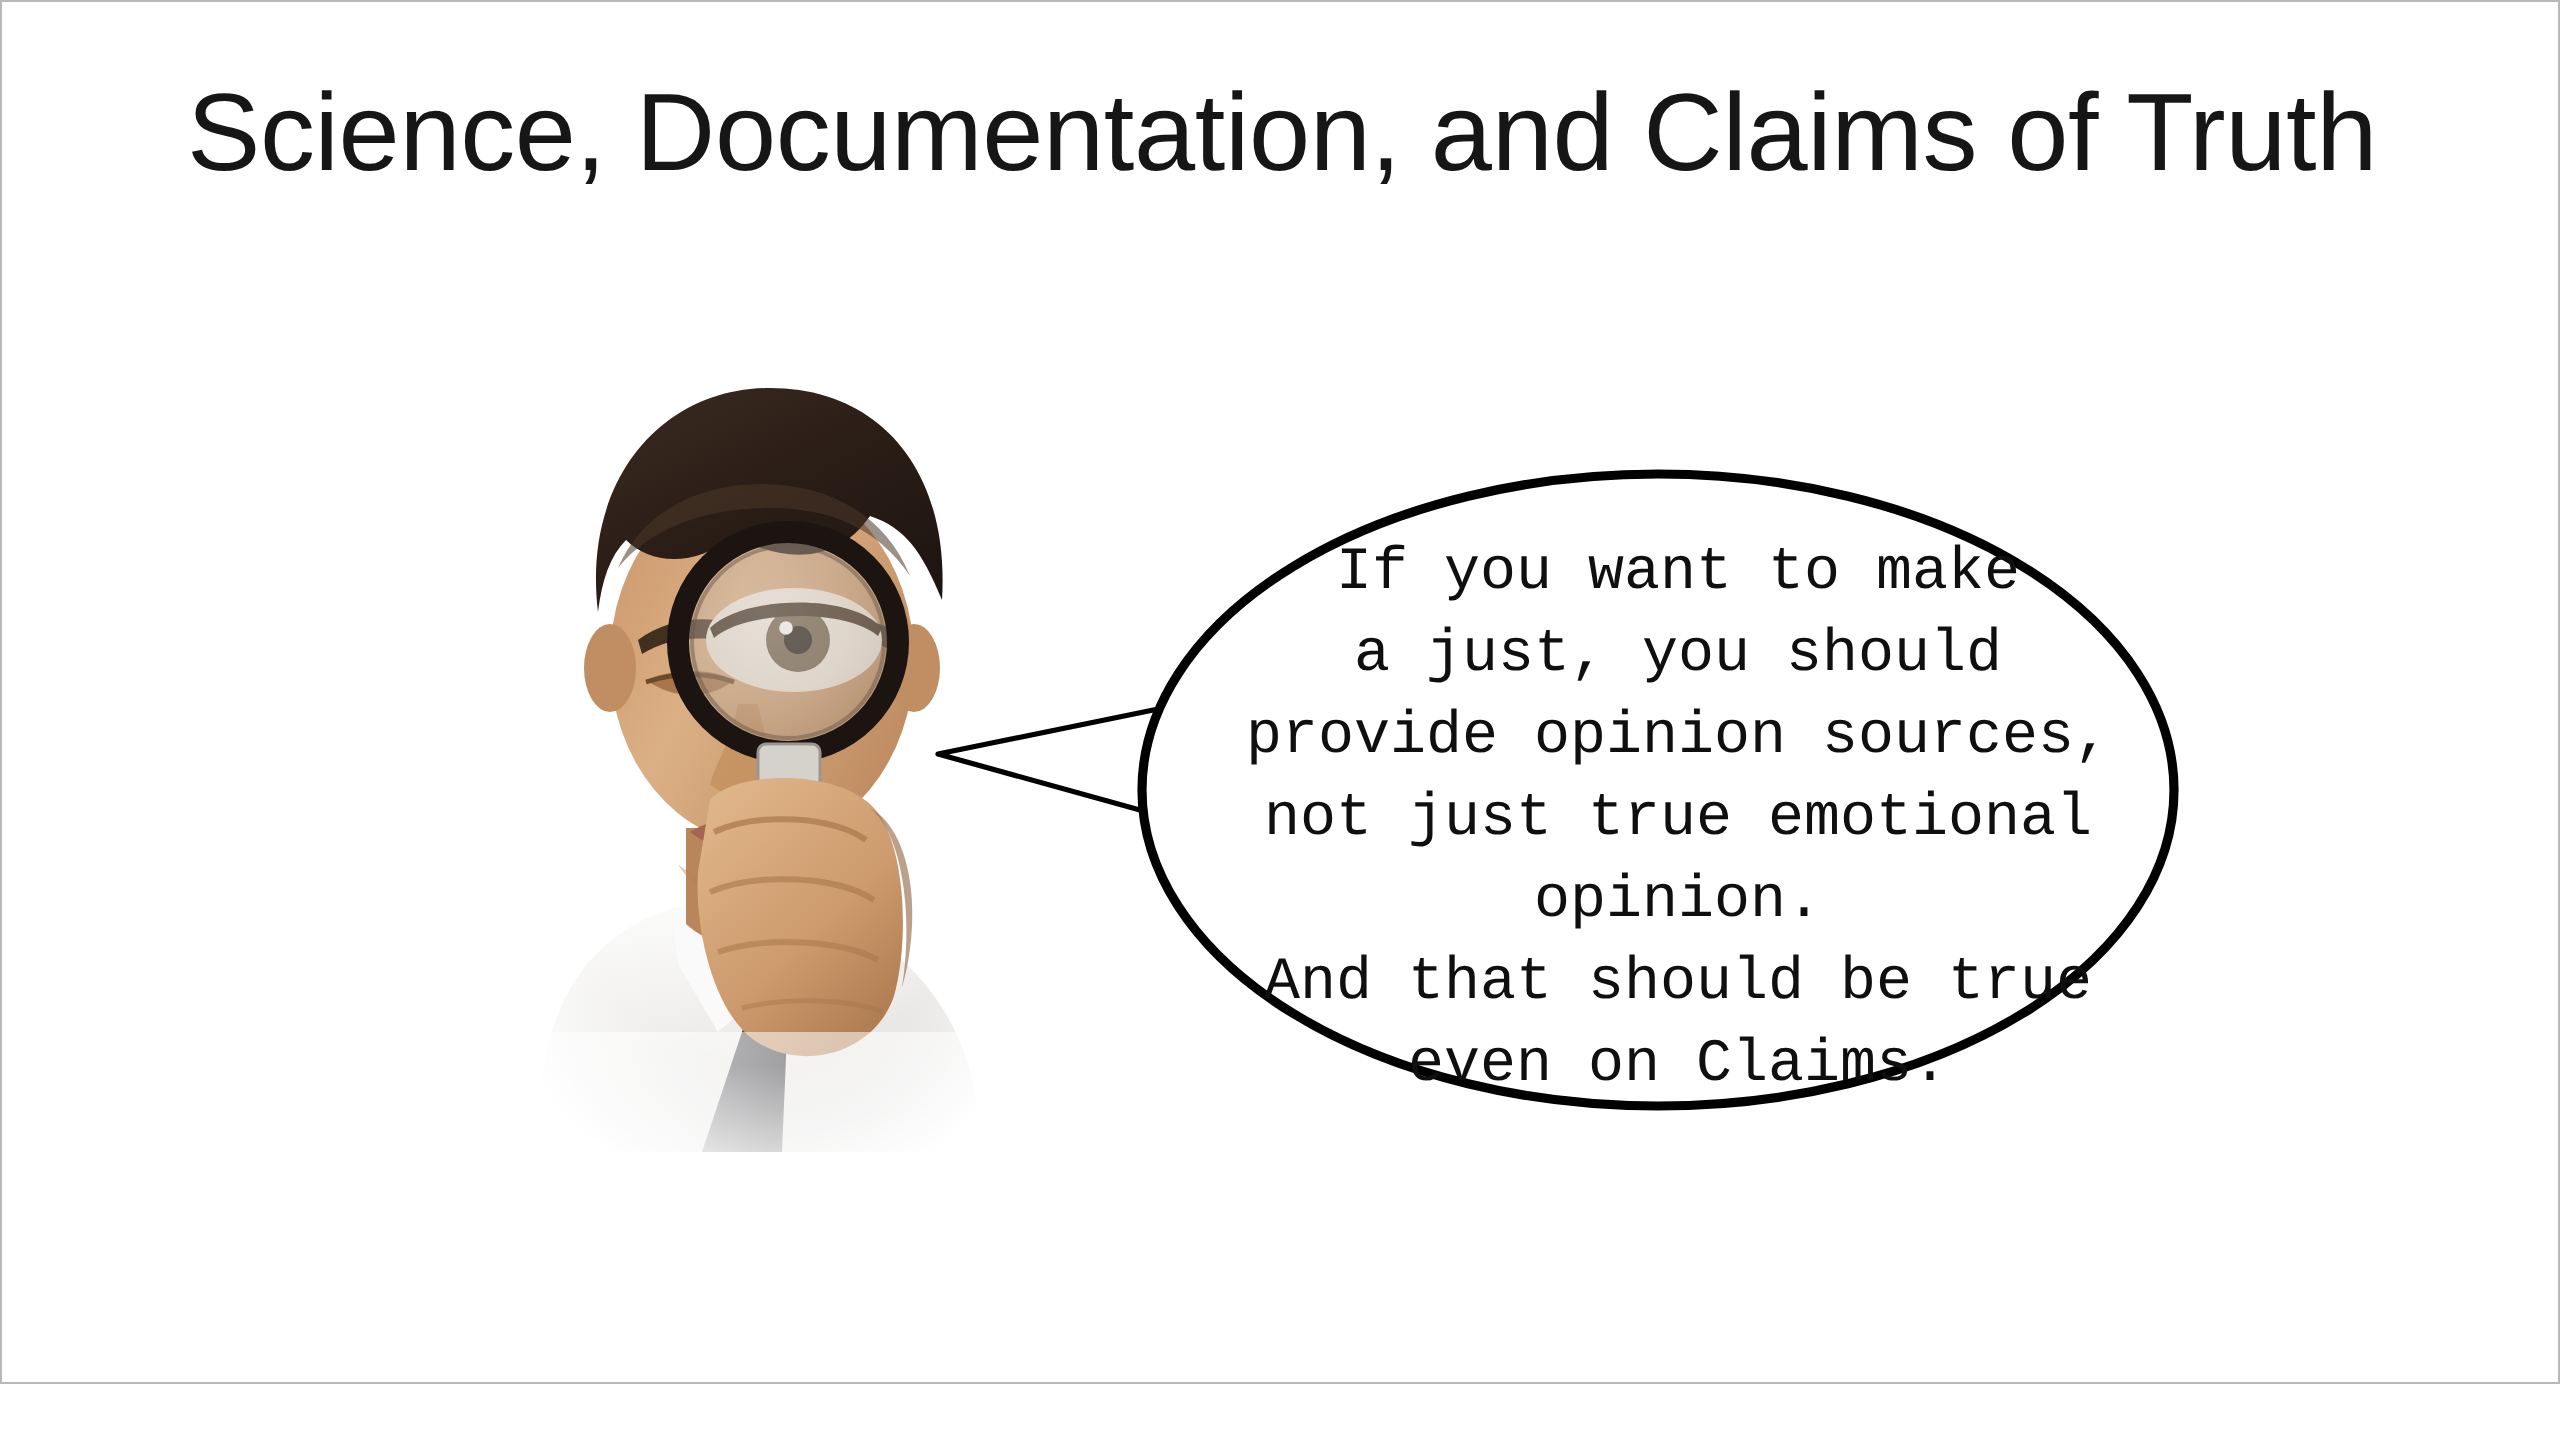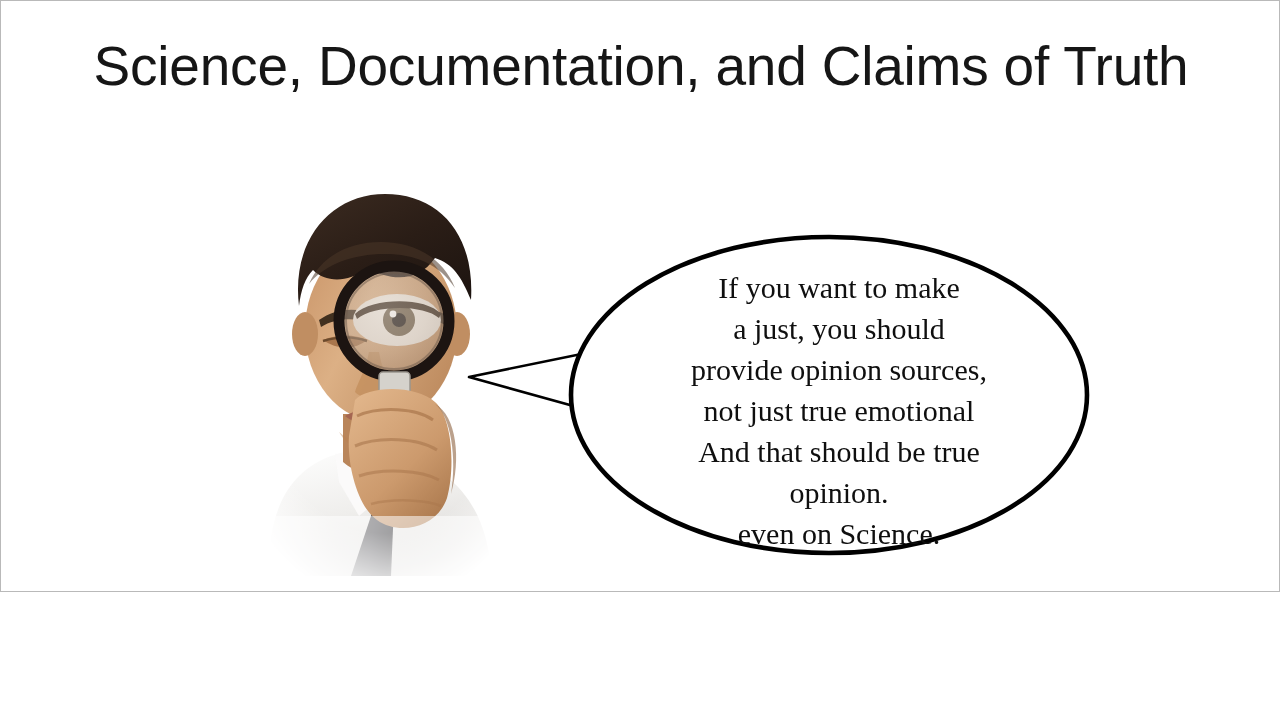--- a/index.html
+++ b/index.html
@@ -9,21 +9,21 @@
   }
   body {
     width: 1280px;
     height: 720px;
     overflow: hidden;
     font-family: "Liberation Sans", "DejaVu Sans", sans-serif;
   }
   #slide {
     position: relative;
     width: 1280px;
-    height: 592px;
+    height: 692px;
     background: #ffffff;
     box-sizing: border-box;
     border: 1px solid #b9b9b9;
     overflow: hidden;
   }
 
   
   #slide-title {
     position: absolute;
     left: 0;
@@ -67,21 +67,21 @@
     left: 118px;
     top: 31px;
     width: 530px;
     height: 330px;
     display: flex;
     flex-direction: column;
     align-items: center;
     justify-content: flex-start;
     padding-top: 13px;
     box-sizing: border-box;
-    font-family: Liberation Serif, serif;
+    font-family: Liberation Mono, monospace;
     font-size: 30px;
     line-height: 41px;
     color: #0f0f0f;
     white-space: nowrap;
     text-align: left;
   }
   #bubble-text .bline { display: block; }
 </style>
 </head>
 <body>
@@ -206,19 +206,19 @@
       <path d="M13 154 L150 126 L150 192 Z" fill="#ffffff" stroke="#000000" stroke-width="2.6" stroke-linejoin="round"></path>
 
       <ellipse cx="373" cy="172" rx="258" ry="158" fill="#ffffff" stroke="#000000" stroke-width="4.6"></ellipse>
     </svg>
 
     <div id="bubble-text">
       <span class="bline">If you want to make</span>
       <span class="bline">a just, you should</span>
       <span class="bline">provide opinion sources,</span>
       <span class="bline">not just true emotional</span>
+      <span class="bline">opinion.</span>
       <span class="bline">And that should be true</span>
-      <span class="bline">opinion.</span>
-      <span class="bline">even on Science.</span>
+      <span class="bline">even on Claims.</span>
     </div>
   </div>
 
 </div>
 
 </body></html>

